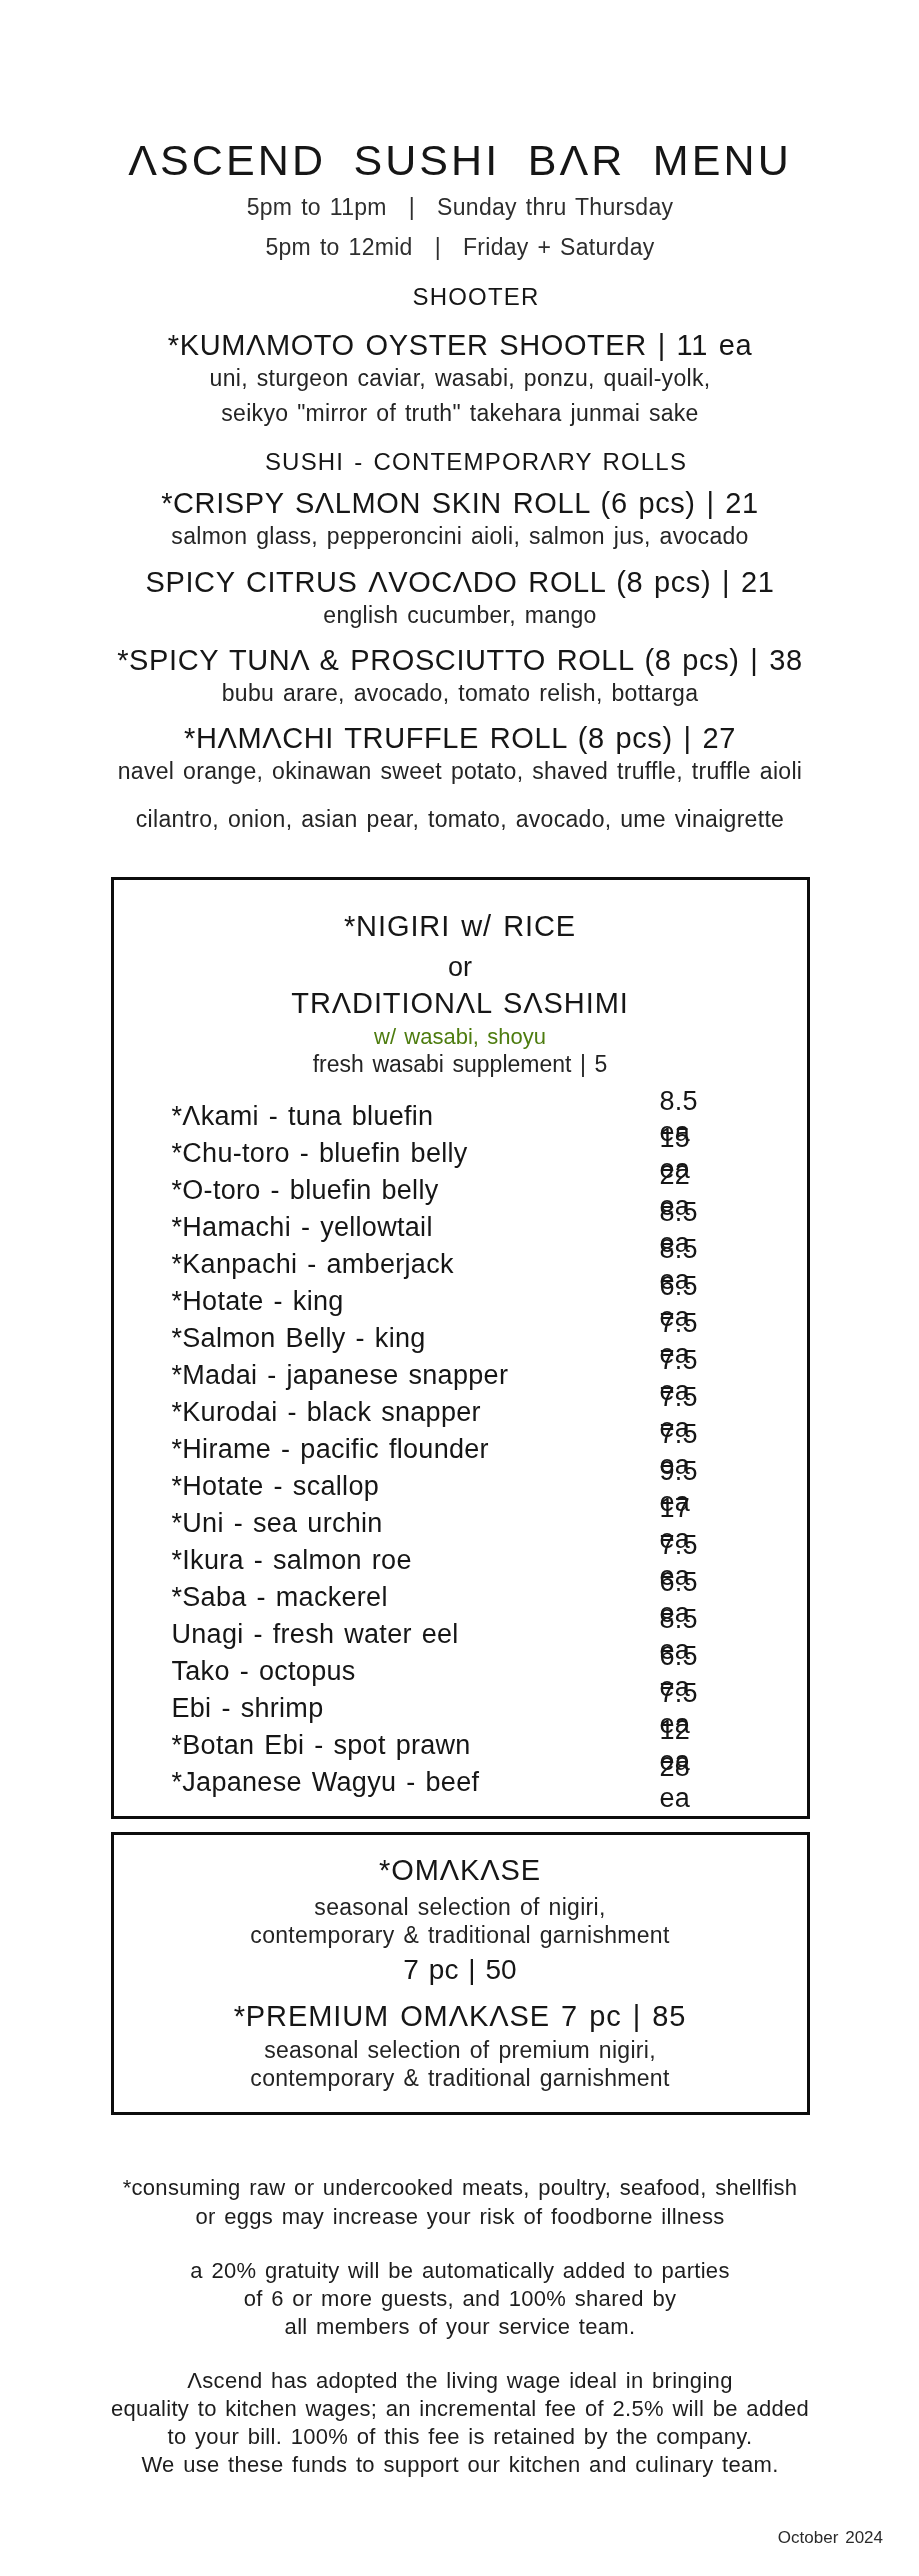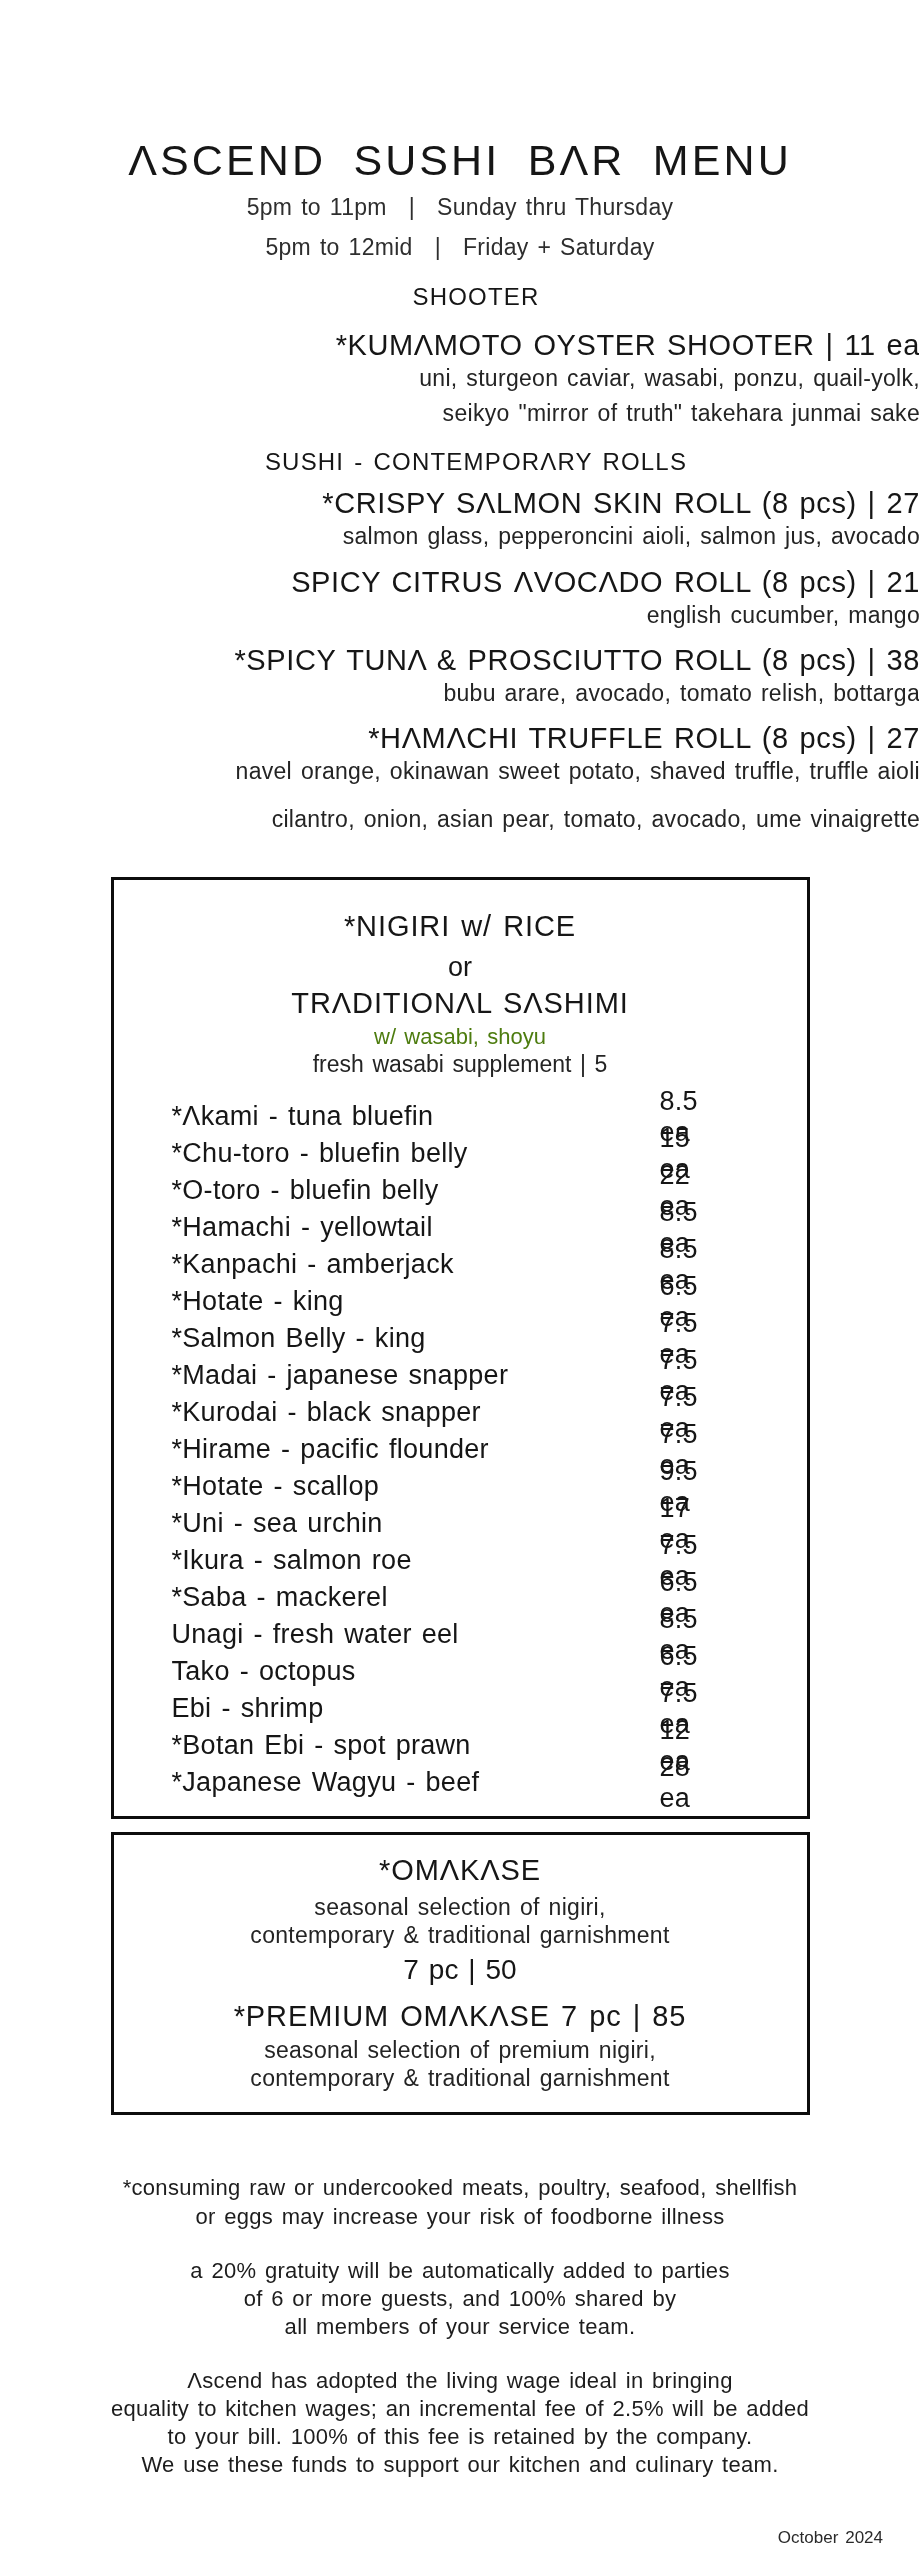--- a/index.html
+++ b/index.html
@@ -17,21 +17,21 @@
     font-size: 43px; line-height: 44px; font-weight: 400;
     letter-spacing: 3.1px; word-spacing: 12.3px; margin-top: 37px;
   }
   .hours { margin-top: 4.9px; font-size: 23px; line-height: 40px; color: #2e2e2e; letter-spacing: 0.3px; }
   .hours .sep { display: inline-block; margin: 0 22px; }
 
   .section-heading { font-size: 24px; line-height: 29px; font-weight: 400; letter-spacing: 1.2px; padding-left: 32px; }
   .sh-shooter { margin-top: 14.7px; }
   .sh-rolls { margin-top: 16px; }
 
-  .menu-item { margin-top: 12.3px; text-align: right; }
+  .menu-item { margin-top: 12.3px; }
   .menu-item.mt-lg { margin-top: 19.6px; }
   .item-name { font-size: 29px; line-height: 31px; letter-spacing: 0.6px; }
   .item-desc { font-size: 23px; line-height: 35px; color: #242424; letter-spacing: 0.3px; }
 
   .box {
     width: 699px; margin: 40px auto 0;
     border: 3.1px solid #0d0d0d;
     padding: 31px 0 15.3px;
   }
   .box-h1, .box-h2 { font-size: 29px; line-height: 31px; letter-spacing: 0.9px; }
@@ -87,21 +87,21 @@
         <div>uni, sturgeon caviar, wasabi, ponzu, quail-yolk,</div>
         <div>seikyo "mirror of truth" takehara junmai sake</div>
       </div>
     </div>
   </section>
 
   <section>
     <h2 class="section-heading sh-rolls">SUSHI - CONTEMPORΛRY ROLLS</h2>
 
     <div class="menu-item">
-      <div class="item-name">*CRISPY SΛLMON SKIN ROLL (8 pcs) | 27</div>
+      <div class="item-name">*CRISPY SΛLMON SKIN ROLL (6 pcs) | 21</div>
       <div class="item-desc">
         <div>salmon glass, pepperoncini aioli, salmon jus, avocado</div>
       </div>
     </div>
 
     <div class="menu-item">
       <div class="item-name">SPICY CITRUS ΛVOCΛDO ROLL (8 pcs) | 21</div>
       <div class="item-desc">
         <div>english cucumber, mango</div>
       </div>

